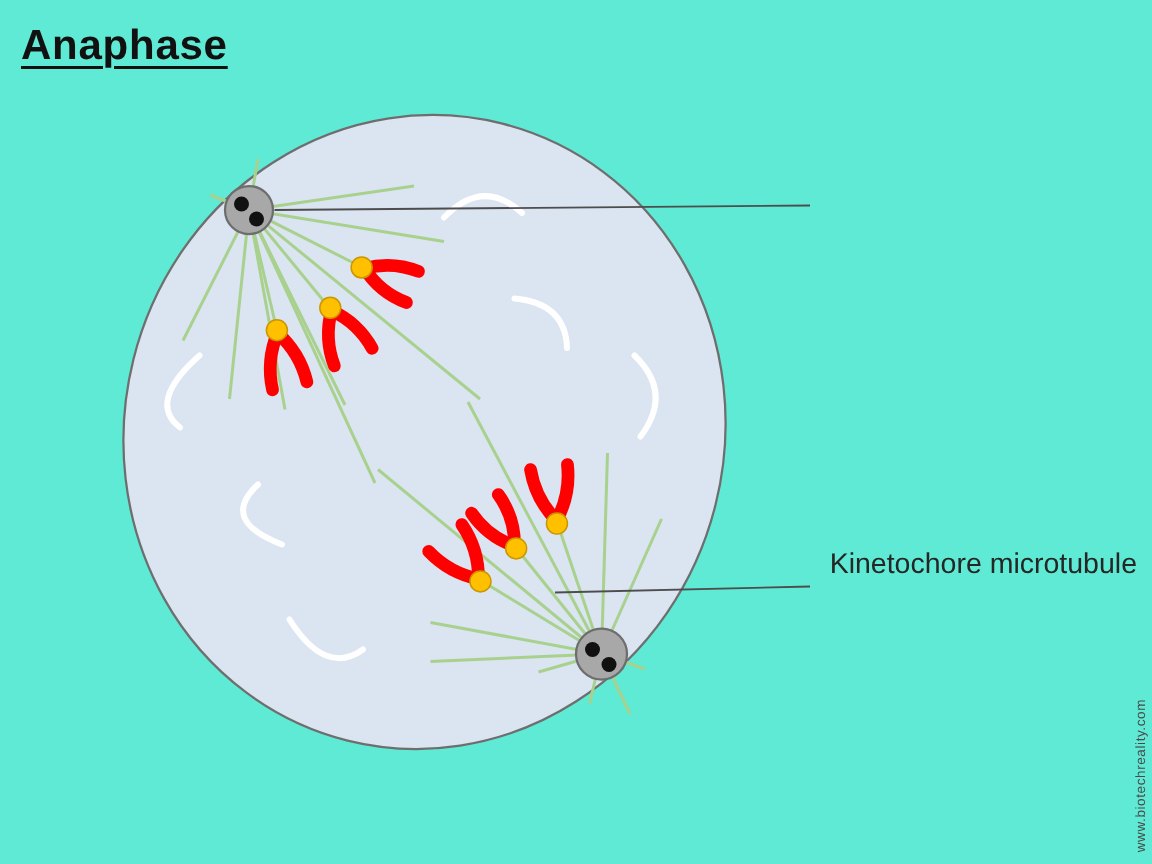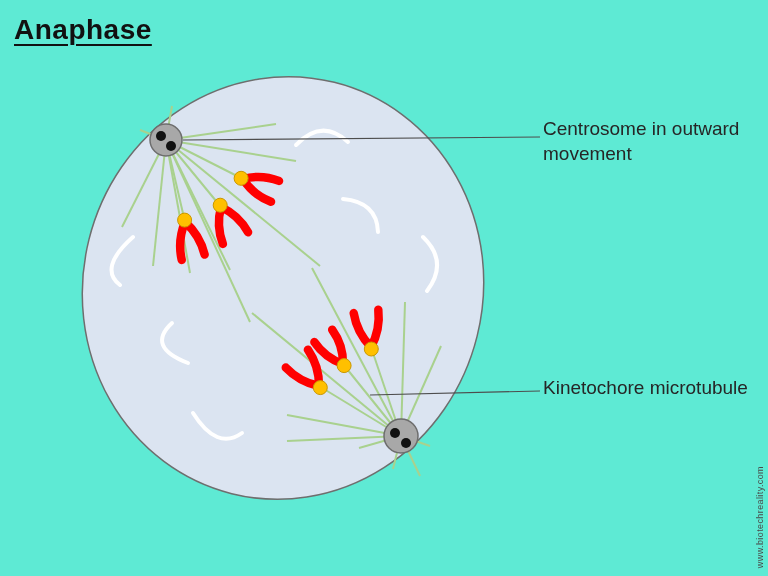--- a/index.html
+++ b/index.html
@@ -4,21 +4,21 @@
 <style>
   html,body{margin:0;padding:0;background:#fff;}
   .stage{position:relative;width:768px;height:576px;background:#5eead4;overflow:hidden;
          font-family:"Liberation Sans",sans-serif;}
   .title{position:absolute;left:14px;top:14px;margin:0;font-size:28px;font-weight:600;
          color:#111111;text-decoration:underline;text-decoration-thickness:2px;
          text-underline-offset:5px;letter-spacing:0.5px;}
   #diagram{position:absolute;left:0;top:0;}
   .label{position:absolute;width:215px;font-size:19px;line-height:25px;color:#262626;}
   .label-centrosome{left:543px;top:116px;}
-  .label-kinetochore{left:543px;top:375px;}
+  .label-kinetochore{left:543px;top:364px;text-align:right;}
   .watermark{position:absolute;top:466px;right:3px;font-size:9px;color:#4a4a4a;
              letter-spacing:0.4px;writing-mode:vertical-rl;transform:rotate(180deg);}
 </style>
 </head>
 <body>
 
 <div class="stage">
   <h1 class="title">Anaphase</h1>
 
   <svg id="diagram" width="768" height="576" viewBox="0 0 768 576">
@@ -76,23 +76,19 @@
       <path d="M371,347 Q380.5,329.5 378.3,309.7" fill="none" stroke="#ff0000" stroke-width="8.5" stroke-linecap="round"></path>
       <circle cx="371.3" cy="349.0" r="7" fill="#ffc000" stroke="#c99700" stroke-width="1"></circle>
       <circle cx="166" cy="140" r="16" fill="#a8a8a8" stroke="#6d6d6d" stroke-width="1.5"></circle>
       <circle cx="161" cy="136" r="5" fill="#111111"></circle>
       <circle cx="171" cy="146" r="5" fill="#111111"></circle>
       <circle cx="401" cy="436" r="17" fill="#a8a8a8" stroke="#6d6d6d" stroke-width="1.5"></circle>
       <circle cx="395" cy="433" r="5" fill="#111111"></circle>
       <circle cx="406" cy="443" r="5" fill="#111111"></circle>
     </svg>
 
-  <div class="label label-centrosome">
-    <span>Centrosome in outward</span><br>
-    <span>movement</span>
-  </div>
 
   <div class="label label-kinetochore">
     <span>Kinetochore microtubule</span><br>
   </div>
 
   <div class="watermark">www.biotechreality.com</div>
 </div>
 
 </body></html>

